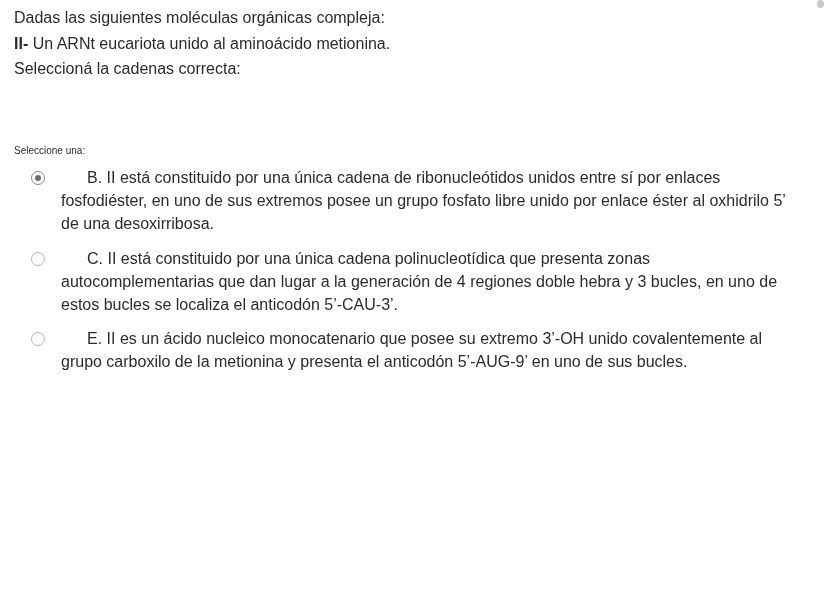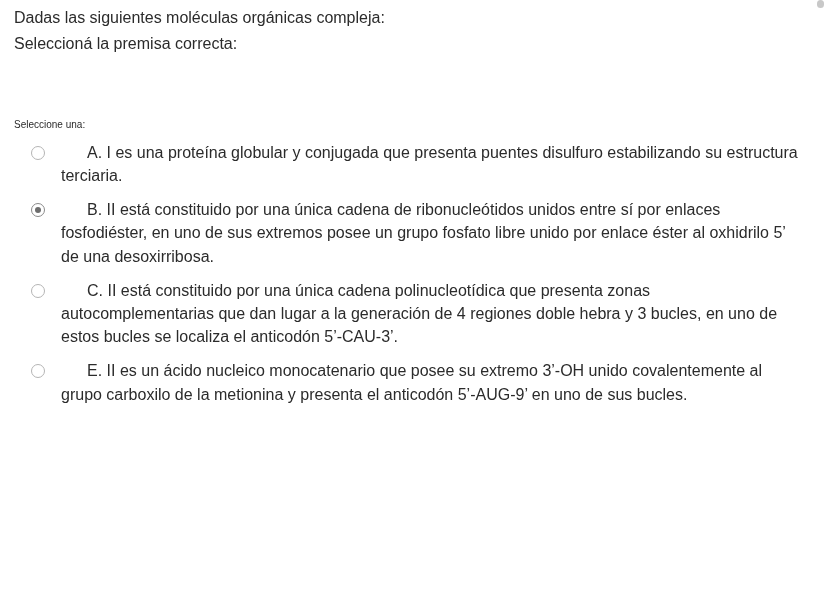--- a/index.html
+++ b/index.html
@@ -96,31 +96,28 @@
     border-radius: 4px;
   }
 </style>
 </head>
 <body>
 
 <div class="page">
 
   <div class="stem">
     <p class="line1">Dadas las siguientes moléculas orgánicas compleja:</p>
-    <p>Seleccioná la premisa correcta:</p>
+    <p><span class="roman">II-</span><span> Un ARNt eucariota unido al aminoácido metionina.</span></p>
+    <p>Seleccioná la cadenas correcta:</p>
   </div>
 
   <div class="prompt-select">Seleccione una:</div>
 
   <ul class="options">
 
-    <li class="option">
-      <span class="radio"></span>
-      <span class="option-text"><span class="lbl">A.</span><span> I es una proteína globular y conjugada que presenta puentes disulfuro estabilizando su estructura terciaria.</span></span>
-    </li>
 
     <li class="option">
       <span class="radio checked"></span>
       <span class="option-text"><span class="lbl">B.</span><span> II está constituido por una única cadena de ribonucleótidos unidos entre sí por enlaces fosfodiéster, en uno de sus extremos posee un grupo fosfato libre unido por enlace éster al oxhidrilo 5’ de una desoxirribosa.</span></span>
     </li>
 
     <li class="option">
       <span class="radio"></span>
       <span class="option-text"><span class="lbl">C.</span><span> II está constituido por una única cadena polinucleotídica que presenta zonas autocomplementarias que dan lugar a la generación de 4 regiones doble hebra y 3 bucles, en uno de estos bucles se localiza el anticodón 5’-CAU-3’.</span></span>
     </li>

